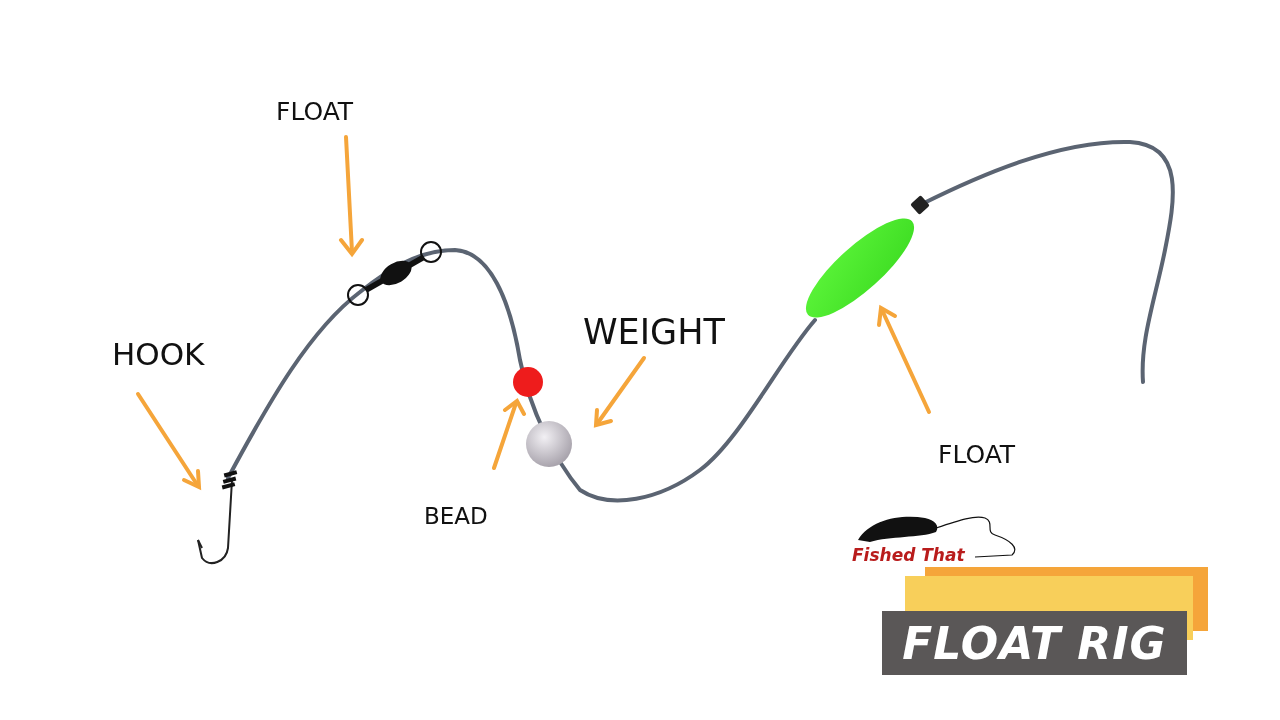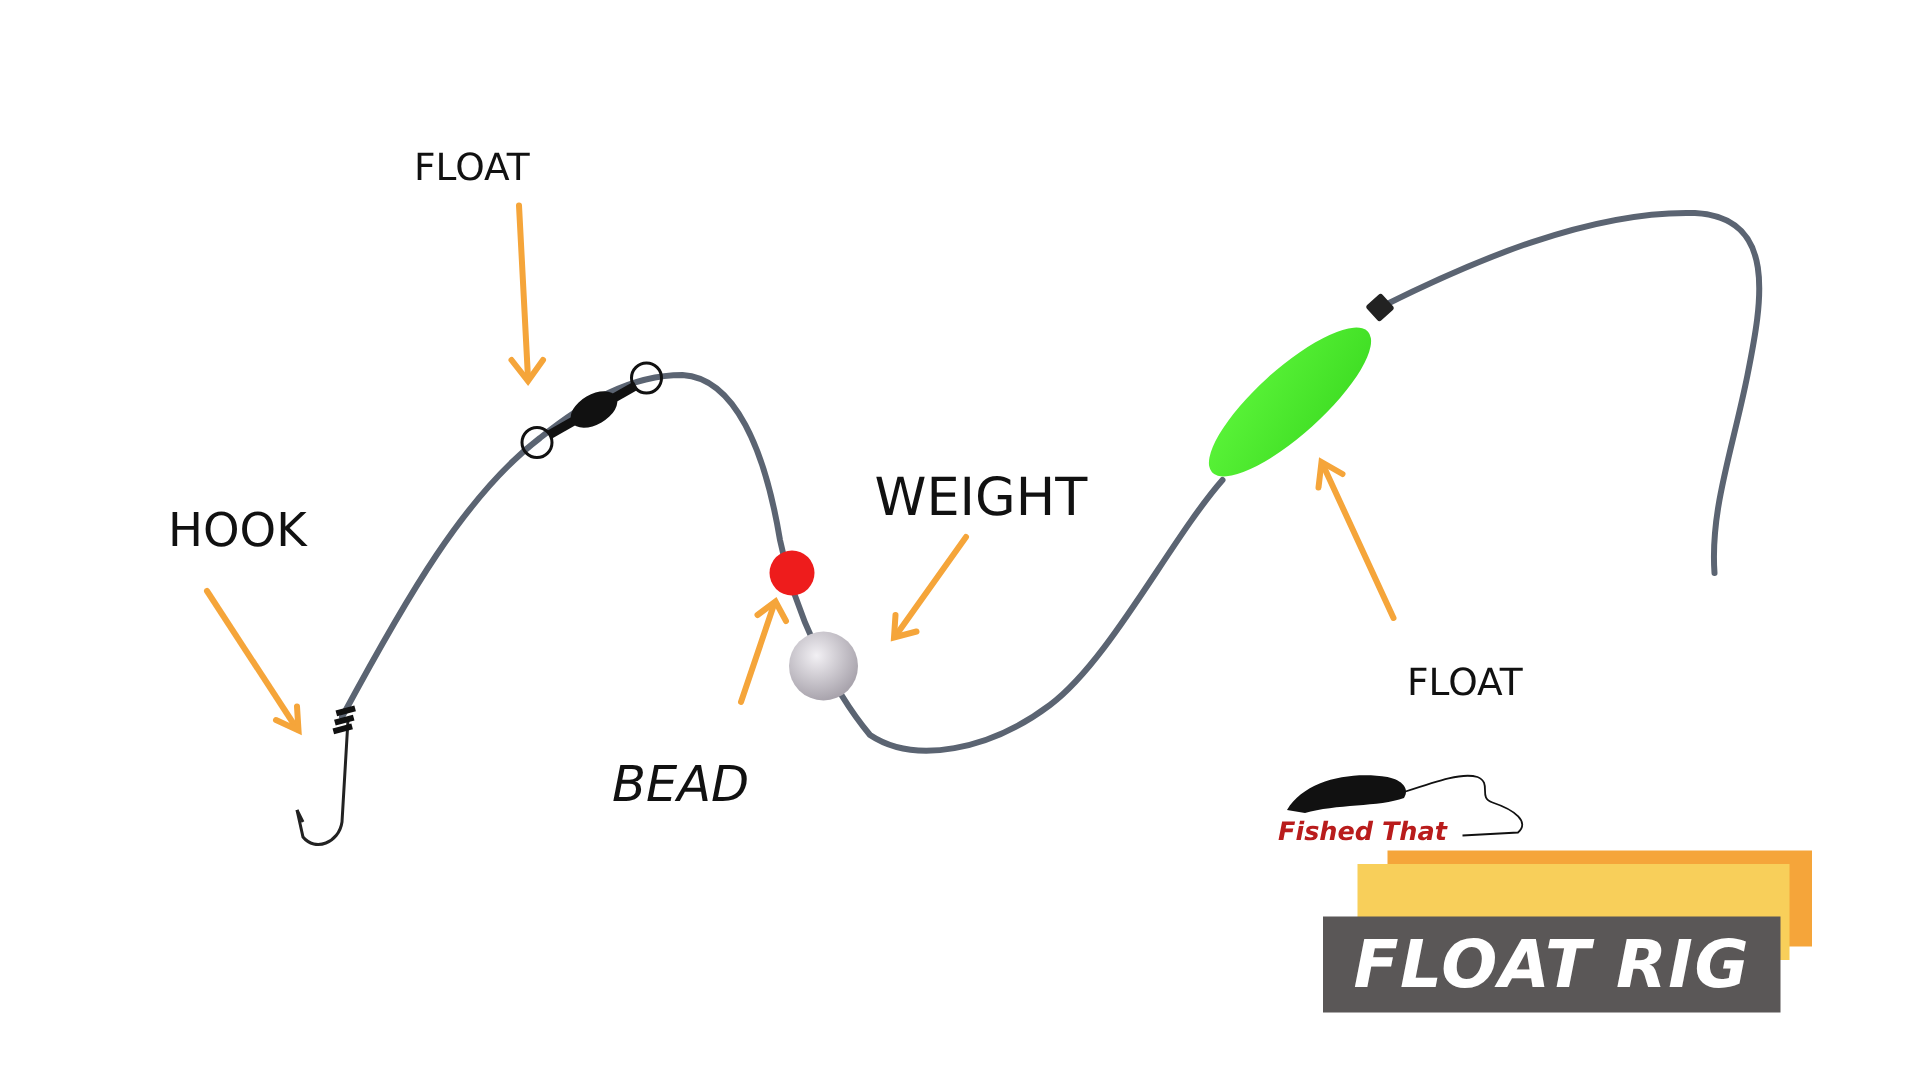--- a/index.html
+++ b/index.html
@@ -2,21 +2,21 @@
 <html><head>
 <meta charset="utf-8">
 <style>
   html, body { margin:0; padding:0; background:#ffffff; }
   body { width:1280px; height:720px; position:relative; overflow:hidden; font-family:"DejaVu Sans", sans-serif; }
   svg.diagram { position:absolute; left:0; top:0; }
   .label { position:absolute; color:#111; font-family:"DejaVu Sans", sans-serif; white-space:nowrap; }
   .lbl-swivel { left:276px; top:97px; font-size:25px; }
   .lbl-hook { left:112px; top:336px; font-size:31px; }
   .lbl-weight { left:583px; top:312px; font-size:35px; }
-  .lbl-bead { left:408px; top:503px; font-size:33px;font-style:italic; }
+  .lbl-bead { left:424px; top:503px; font-size:23px; }
   .lbl-float { left:910px; top:440px; font-size:25px;margin-left:28px; }
   .brand { position:absolute; left:852px; top:545px; font-family:"DejaVu Sans", sans-serif; font-weight:bold; font-style:italic; font-size:17px; color:#b91c1c; }
   .title-back { position:absolute; left:925px; top:567px; width:283px; height:64px; background:#f5a53a; }
   .title-mid { position:absolute; left:905px; top:576px; width:288px; height:64px; background:#f8cf5a; }
   .title-box { position:absolute; left:882px; top:583px; width:305px; height:64px; background:#5a5757; display:flex; align-items:center; justify-content:center;margin-top:28px; }
   .title-text { color:#fff; font-family:"DejaVu Sans", sans-serif; font-weight:bold; font-style:italic; font-size:44px; letter-spacing:1px; }
 </style>
 </head>
 <body>
 

